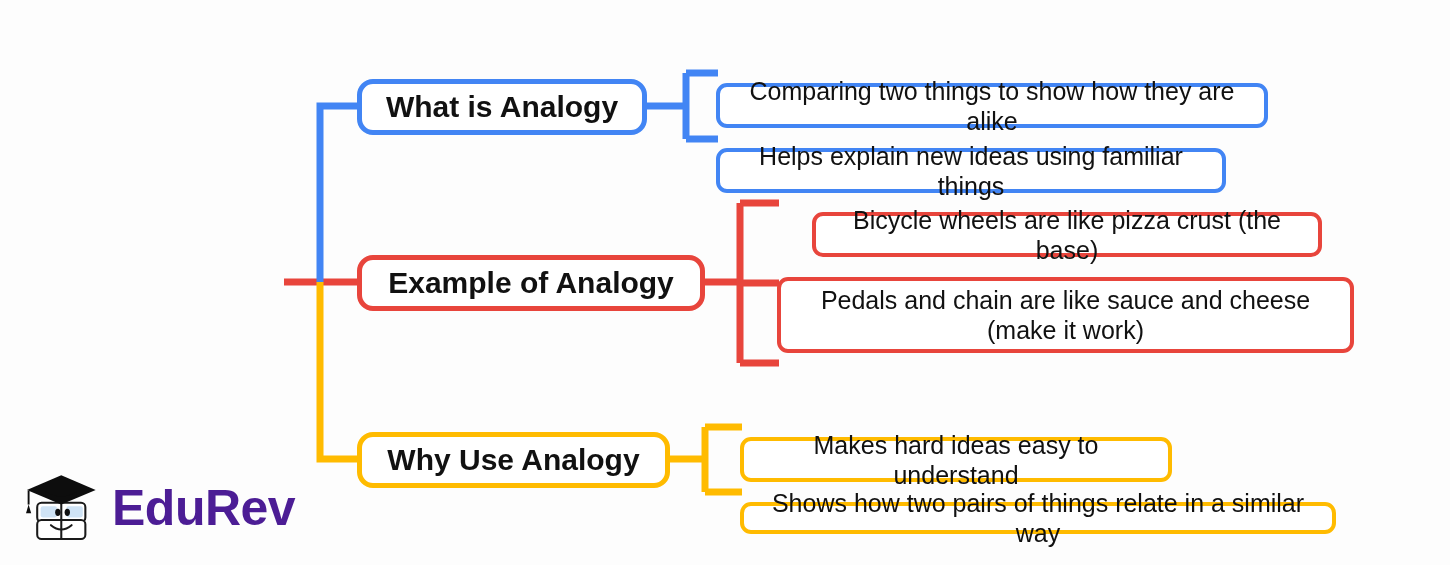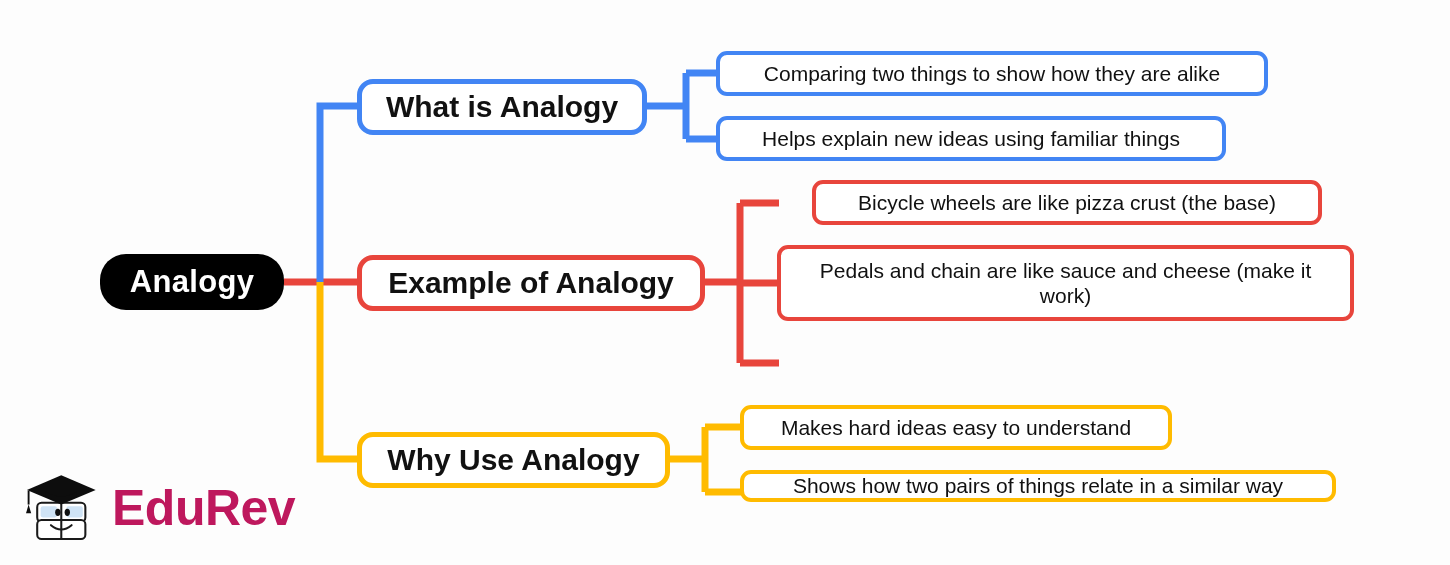--- a/index.html
+++ b/index.html
@@ -60,23 +60,24 @@
     font-size: 30px;
     padding: 0 16px;
     line-height: 1.08;
     font-weight: bold;
   }
 
   .leaf-node {
     border-style: solid;
     border-width: 4px;
     border-radius: 11px;
-    font-size: 21px;
+    font-size: 25px;
     padding: 0 12px;
     line-height: 1.2;
+    margin-top: 32px;
   }
 
   .c-blue   { border-color: #4285f4; }
   .c-red    { border-color: #e8453c; }
   .c-yellow { border-color: #ffbb00; }
 
   
   #branch-what    { left: 357px; top: 79px;  width: 290px; height: 56px; }
   #branch-example { left: 357px; top: 255px; width: 348px; height: 56px; }
   #branch-why     { left: 357px; top: 432px; width: 313px; height: 56px; }
@@ -105,21 +106,21 @@
     background: #fdfdfd;
   }
   #logo-mark {
     width: 86px;
     height: 86px;
     flex: 0 0 86px;
   }
   #logo-text {
     font-size: 50px;
     font-weight: bold;
-    color: #be185d;
+    color: #4c1d95;
     letter-spacing: -0.5px;
     margin-left: 6px;
   }
 </style>
 </head>
 <body>
 
 <div id="canvas">
 
   <svg id="connectors" viewBox="0 0 1450 565" width="1450" height="565">
@@ -139,23 +140,20 @@
     <path d="M 740 203 L 779 203" stroke="#e8453c" stroke-width="7" fill="none"></path>
     <path d="M 740 283 L 779 283" stroke="#e8453c" stroke-width="7" fill="none"></path>
     <path d="M 740 363 L 779 363" stroke="#e8453c" stroke-width="7" fill="none"></path>
 
     <path d="M 670 459 L 705 459" stroke="#ffbb00" stroke-width="7" fill="none"></path>
     <path d="M 705 427 L 705 492" stroke="#ffbb00" stroke-width="7" fill="none"></path>
     <path d="M 705 427 L 742 427" stroke="#ffbb00" stroke-width="7" fill="none"></path>
     <path d="M 705 492 L 742 492" stroke="#ffbb00" stroke-width="7" fill="none"></path>
   </svg>
 
-  <div class="node root-node" id="root-node">
-    <span>Analogy</span>
-  </div>
 
   <div class="node branch-node c-blue" id="branch-what">
     <span>What is Analogy</span>
   </div>
 
   <div class="node leaf-node c-blue" id="leaf-b1">
     <span>Comparing two things to show how they are alike</span>
   </div>
 
   <div class="node branch-node c-red" id="branch-example">

